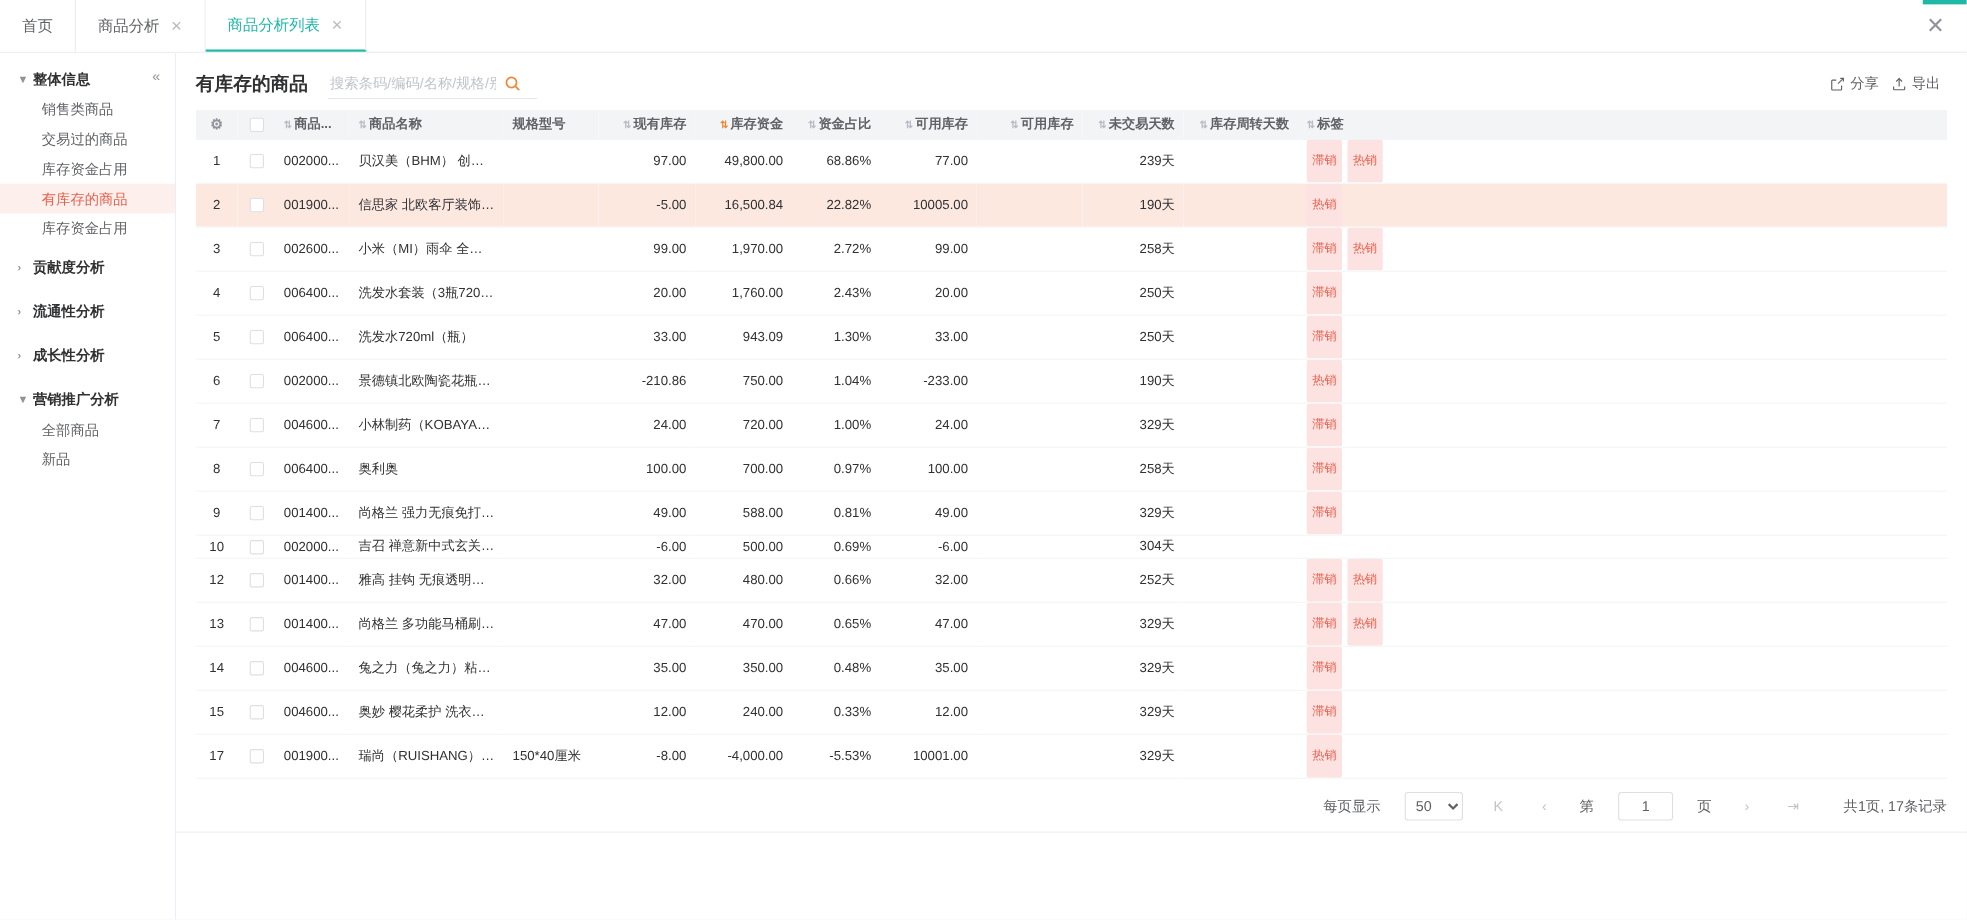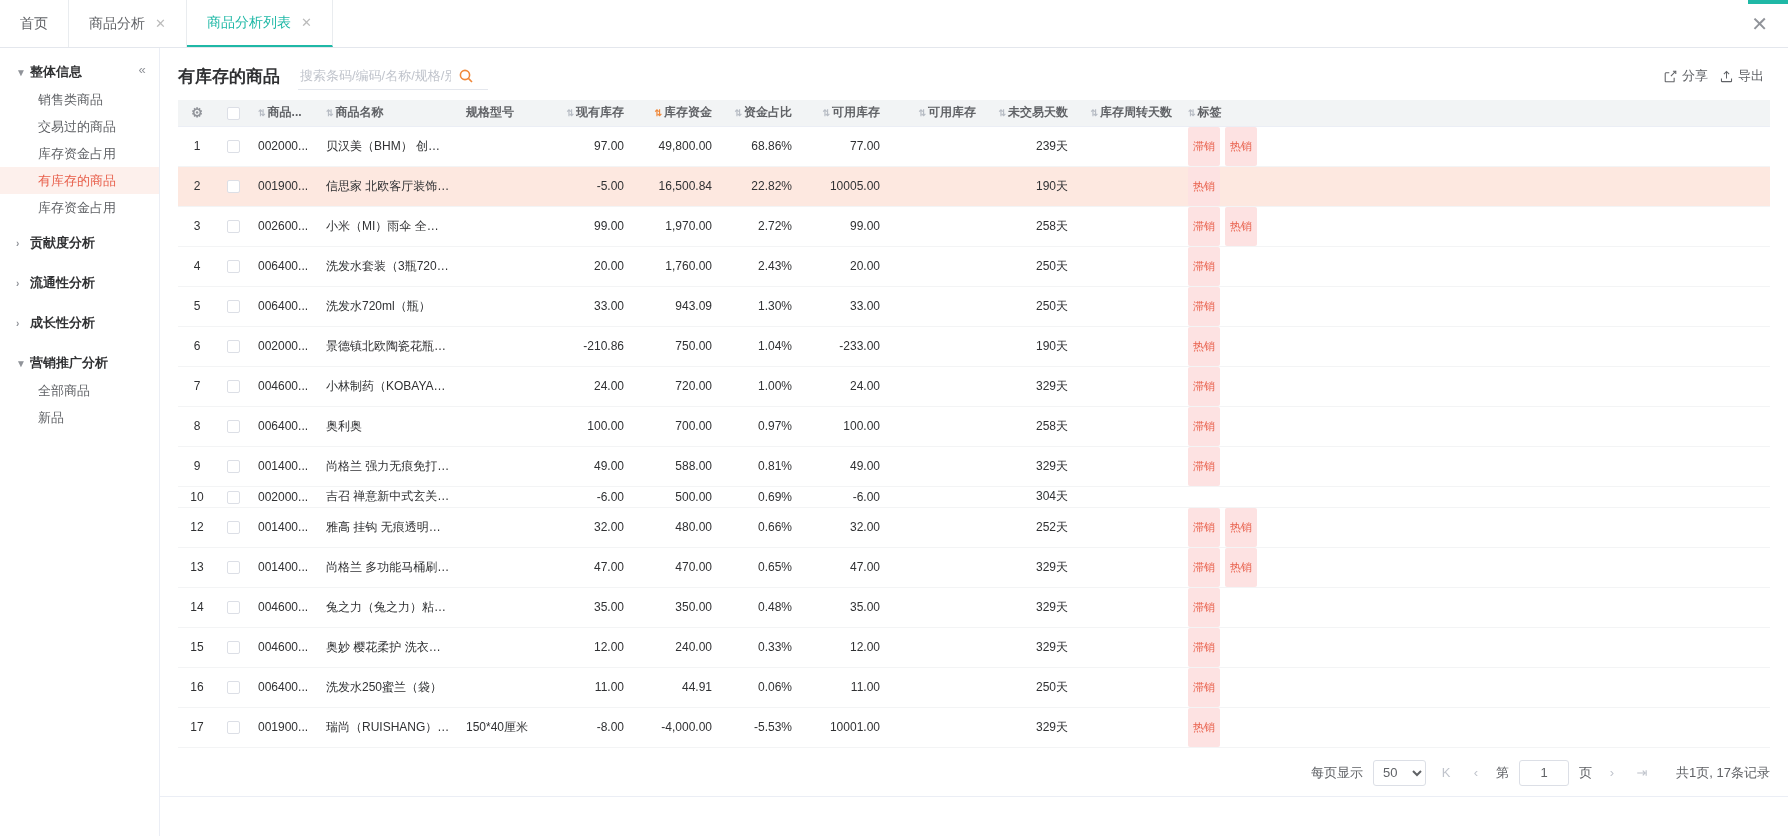--- a/index.html
+++ b/index.html
@@ -146,21 +146,21 @@
     margin: 0 18px; background: #f2f4f5;
     display: flex; align-items: center; height: 26px;
     font-size: 12px; color: #303133; border-top: 1px solid #ebeef5;
   }
   .summary .cell { padding: 0 8px; white-space: nowrap; overflow: hidden; }
 
   
   .pager {
     margin-top: 12px; padding: 0 18px 0 0;
     display: flex; align-items: center; justify-content: flex-end;
-    gap: 10px; font-size: 13px; color: #606266;
+    gap: 22px; font-size: 13px; color: #606266;
   }
   .pager select {
     height: 26px; border: 1px solid #dcdfe6; border-radius: 3px;
     font-size: 13px; color: #606266; padding: 0 4px 0 5px;
     background: #fff; font-family: "Liberation Sans", sans-serif;
   }
   .pg-btn {
     width: 20px; height: 24px; display: flex; align-items: center; justify-content: center;
     color: #c0c4cc; cursor: pointer; font-size: 13px;
   }
@@ -545,35 +545,20 @@
                 <td class="c-right">12.00</td>
                 <td class="c-right">240.00</td>
                 <td class="c-right">0.33%</td>
                 <td class="c-right">12.00</td>
                 <td class="c-right"></td>
                 <td class="c-right">329天</td>
                 <td class="c-right"></td>
                 <td class="c-left"><span class="tag tag-slow">滞销</span></td>
               </tr>
               <tr>
-                <td class="c-center">16</td>
-                <td class="c-center"><span class="chk"></span></td>
-                <td class="c-left">006400...</td>
-                <td class="c-left">洗发水250蜜兰（袋）</td>
-                <td class="c-left"></td>
-                <td class="c-right">11.00</td>
-                <td class="c-right">44.91</td>
-                <td class="c-right">0.06%</td>
-                <td class="c-right">11.00</td>
-                <td class="c-right"></td>
-                <td class="c-right">250天</td>
-                <td class="c-right"></td>
-                <td class="c-left"><span class="tag tag-slow">滞销</span></td>
-              </tr>
-              <tr>
                 <td class="c-center">17</td>
                 <td class="c-center"><span class="chk"></span></td>
                 <td class="c-left">001900...</td>
                 <td class="c-left">瑞尚（RUISHANG） 卧室床</td>
                 <td class="c-left">150*40厘米</td>
                 <td class="c-right">-8.00</td>
                 <td class="c-right">-4,000.00</td>
                 <td class="c-right">-5.53%</td>
                 <td class="c-right">10001.00</td>
                 <td class="c-right"></td>

